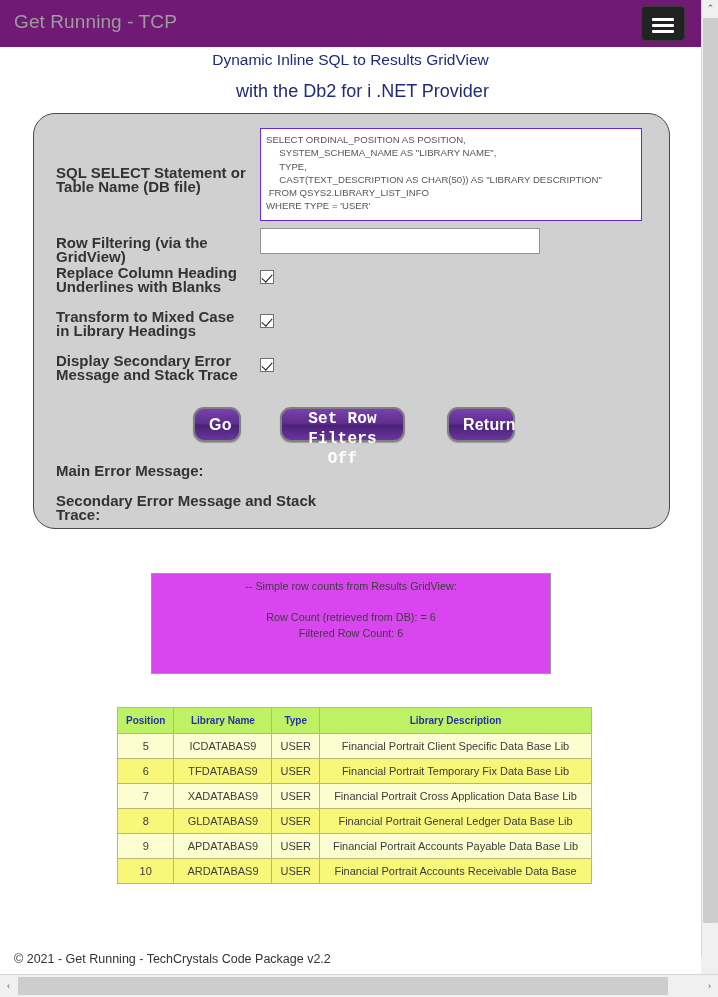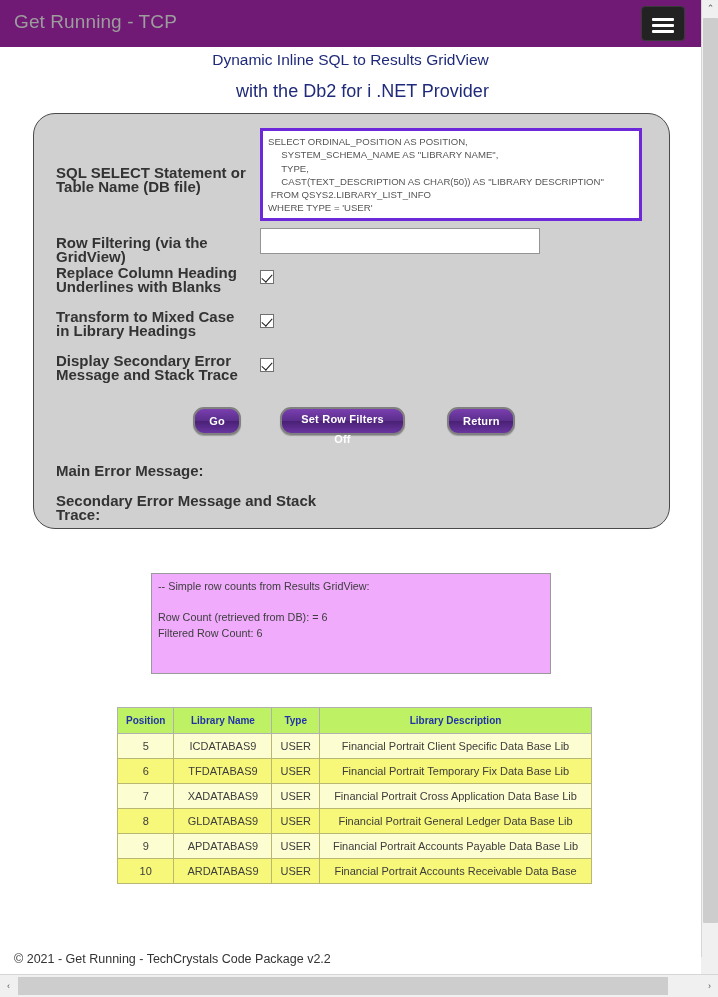--- a/index.html
+++ b/index.html
@@ -111,21 +111,21 @@
   #lbl-underline { left: 22px; top: 152px; }
   #lbl-mixedcase { left: 22px; top: 196px; }
   #lbl-secondary { left: 22px; top: 240px; }
   #lbl-mainerr   { left: 22px; top: 350px; width: 260px; }
   #lbl-secerr    { left: 22px; top: 380px; width: 300px; }
 
   #sql-textarea {
     position: absolute;
     left: 226px; top: 14px;
     width: 382px; height: 93px;
-    border: 3px solid #6d28d9;
+    border: 1px solid #6d28d9;
     background: #ffffff;
     color: #555555;
     font-family: "Liberation Sans", sans-serif;
     font-size: 9.6px;
     line-height: 13.3px;
     padding: 4px 5px;
     resize: none;
     overflow: hidden;
     white-space: pre;
   }
@@ -157,53 +157,54 @@
     transform: rotate(42deg);
   }
   #cb-underline { top: 156px; }
   #cb-mixedcase { top: 200px; }
   #cb-secondary { top: 244px; }
 
   
   .btn {
     position: absolute;
     top: 293px;
-    height: 28px;
+    height: 35px;
     border: 2px solid #808080;
     border-radius: 11px;
     background: linear-gradient(to bottom, #7a3fb0 0%, #5b2e8c 48%, #4a2176 52%, #6a35a0 100%);
     color: #ffffff;
-    font-size: 11px;
+    font-size: 16px;
     font-weight: bold;
     font-family: "Liberation Sans", sans-serif;
     letter-spacing: .2px;
     cursor: pointer;
     padding: 0 14px;
     line-height: 20px;
     box-shadow: 0 1px 1px rgba(0,0,0,.25);
   }
   #btn-go      { left: 159px; width: 48px; }
-  #btn-filters { left: 246px; width: 125px; }
+  #btn-filters { left: 246px; width: 125px; font-family: Liberation Mono, monospace; }
   #btn-return  { left: 413px; width: 68px; }
 
   
   #counts-textarea {
     position: absolute;
     left: 151px; top: 573px;
     width: 400px; height: 101px;
     border: 1px solid #9a9a9a;
-    background: #f0abfc;
+    background: #d946ef;
     color: #3d3d3d;
     font-family: "Liberation Sans", sans-serif;
     font-size: 10.8px;
     line-height: 15.5px;
     padding: 5px 6px;
     resize: none;
     overflow: hidden;
     white-space: pre;
+    text-align: center;
   }
 
   
   #results-table {
     position: absolute;
     left: 117px; top: 707px;
     border-collapse: collapse;
     font-size: 11px;
     color: #3d3d3d;
   }

